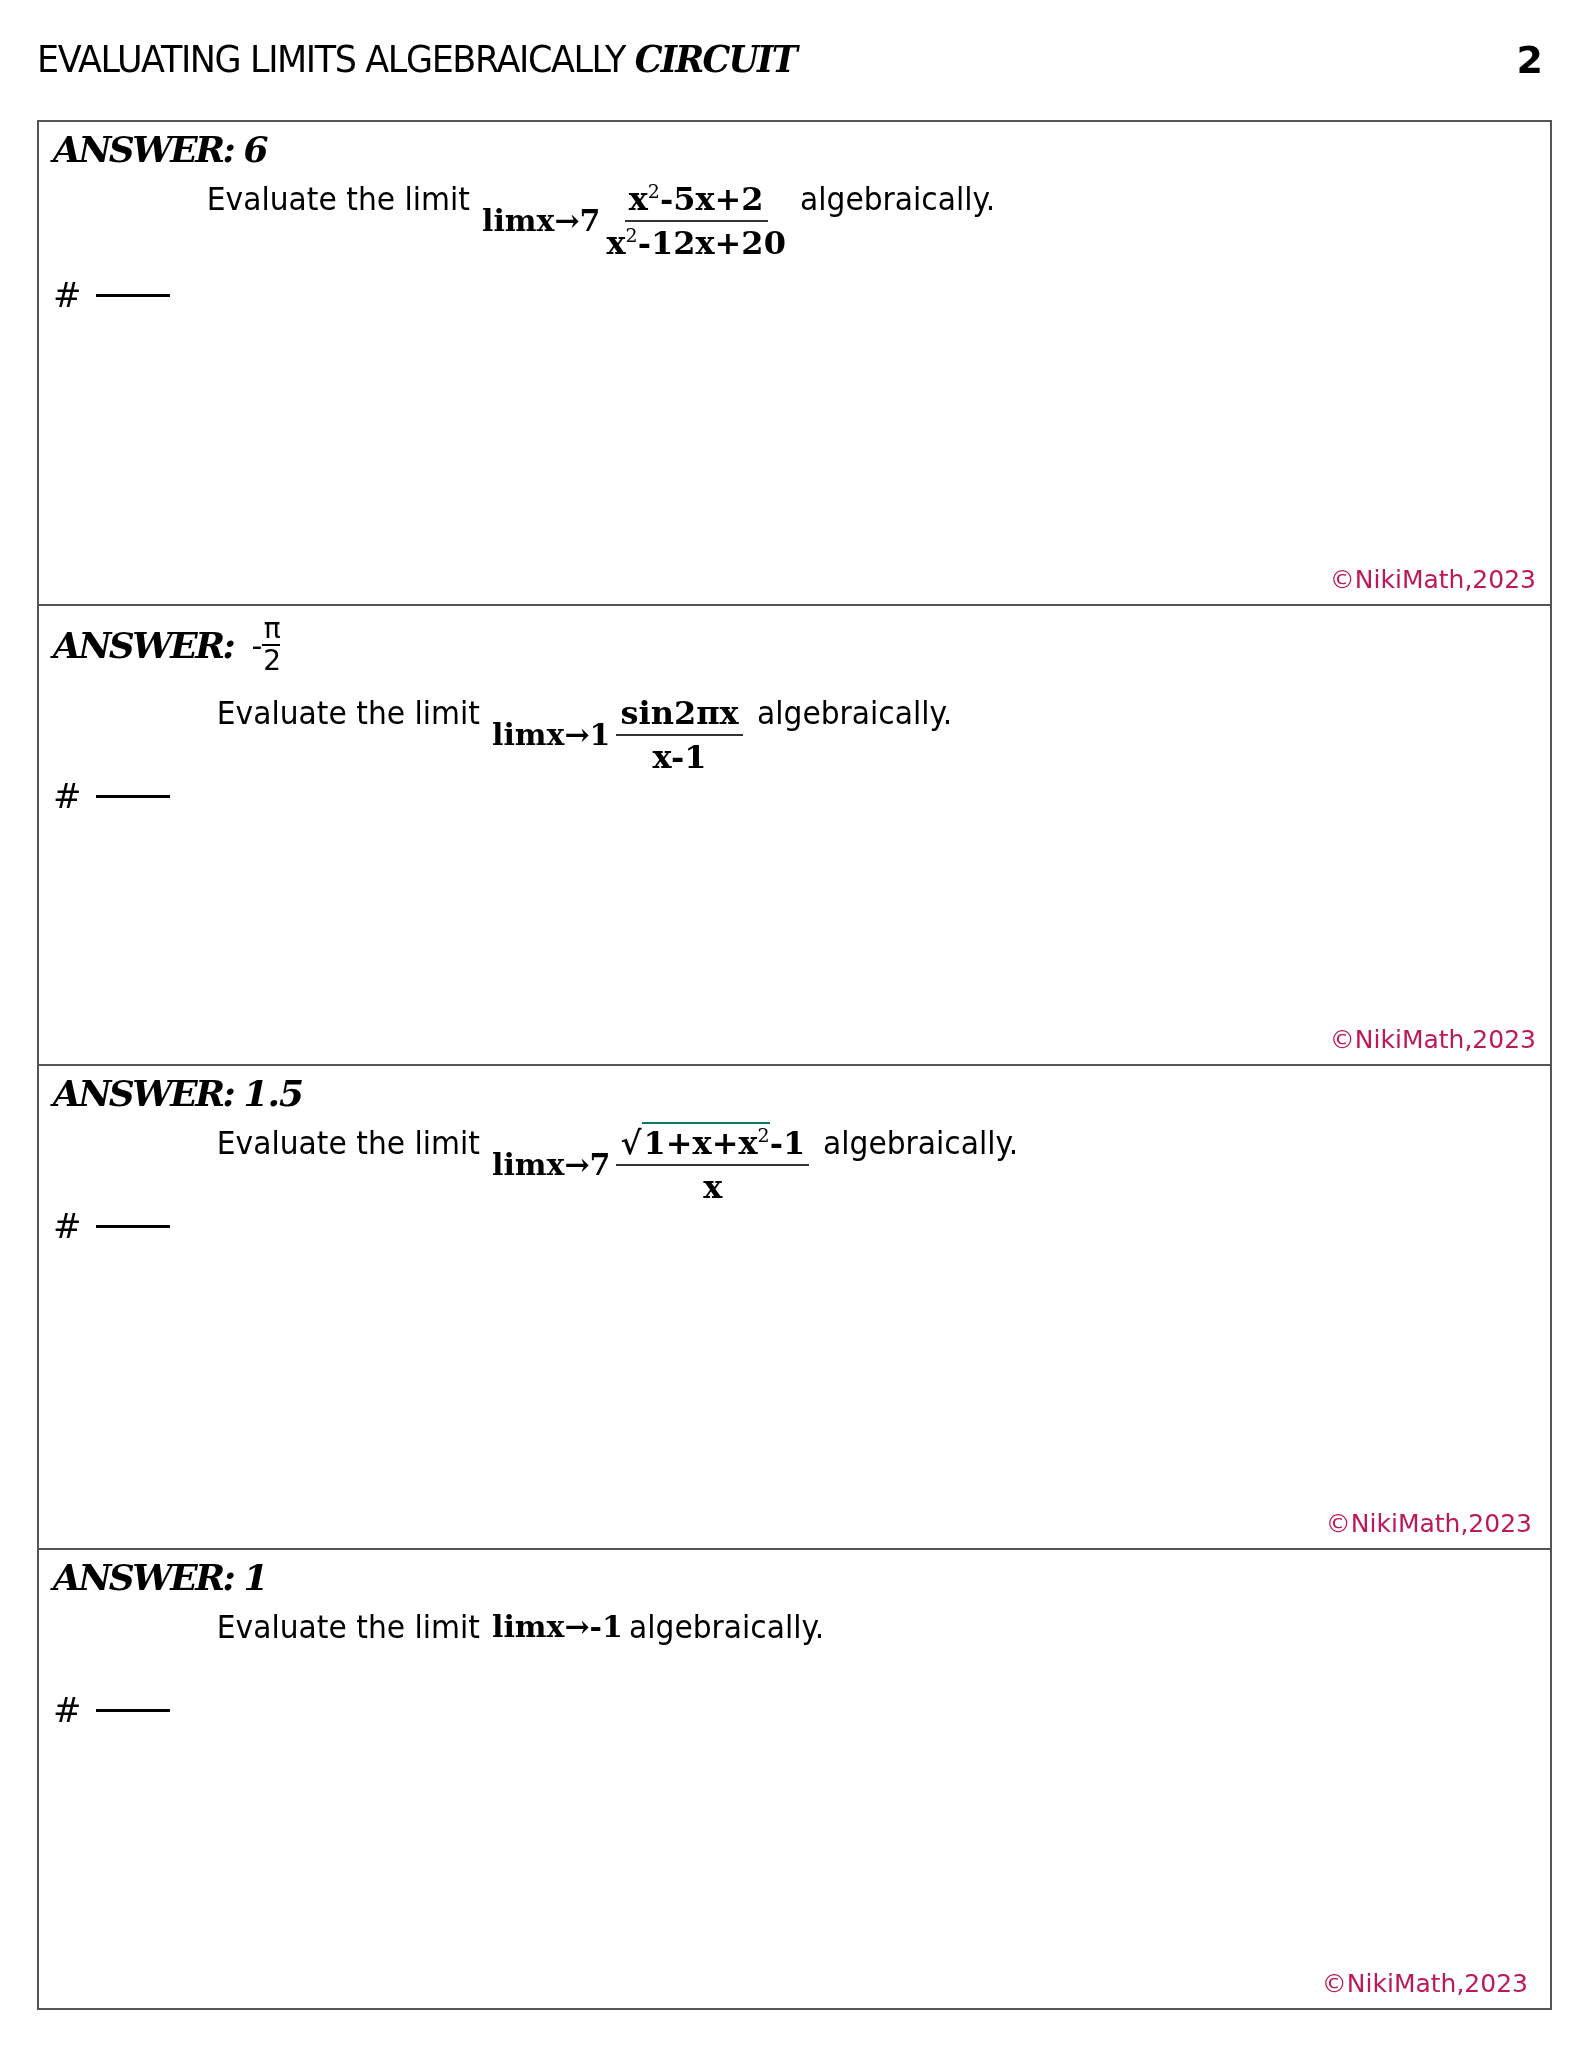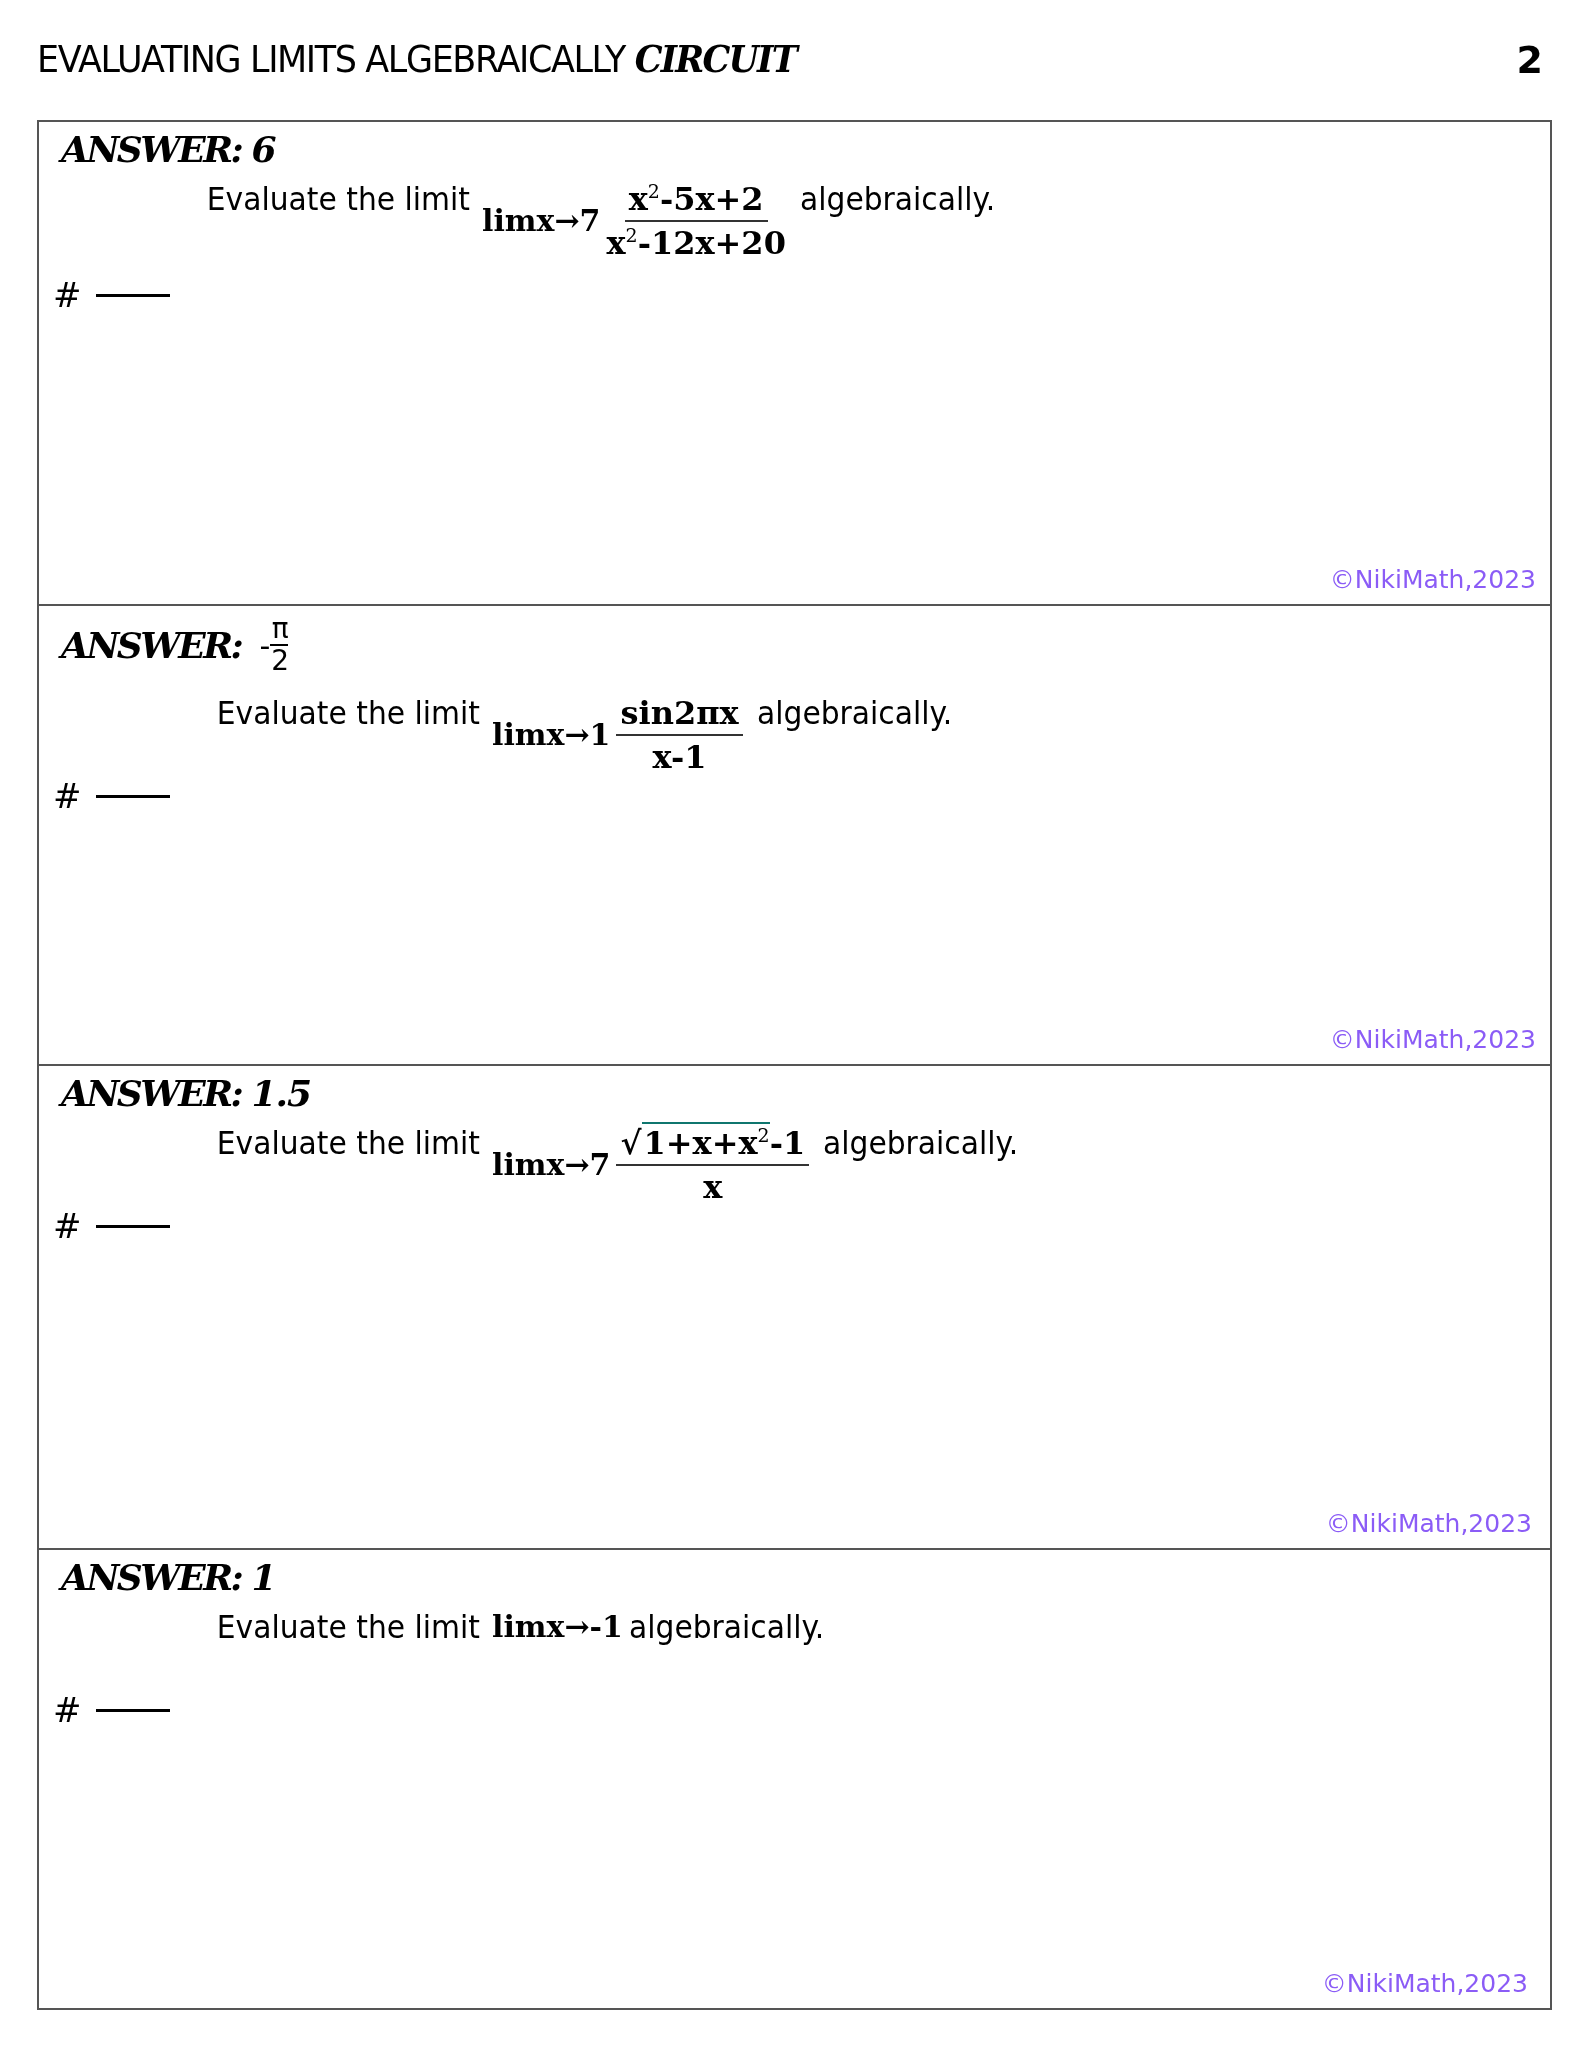--- a/index.html
+++ b/index.html
@@ -14,21 +14,21 @@
     position: absolute; right: 40px; top: 38px;
     font-family: "DejaVu Sans", sans-serif; font-size: 38px; font-weight: bold;
   }
   .sheet {
     position: absolute; left: 37px; top: 120px; width: 1511px; height: 1886px;
     border: 2px solid #555;
   }
   .card { position: absolute; left: 0; width: 1511px; border-bottom: 2px solid #555; }
   .card:last-child { border-bottom: none; }
   .answer {
-    position: absolute; left: 22px; top: 6px;
+    position: absolute; left: 14px; top: 6px;
     font-family: "DejaVu Serif", serif; font-style: italic; font-weight: bold;
     font-size: 36px; letter-spacing: -2.5px; white-space: nowrap;
     display: flex; align-items: center;
   }
   .answer .val { margin-left: 10px; letter-spacing: -1px; }
   .ans-frac { display: inline-flex; align-items: center; margin-left: 18px; font-style: normal; font-weight: normal; font-family: "DejaVu Sans", sans-serif; }
   .ans-frac .neg { font-size: 30px; margin-right: 2px; }
   .ans-frac .fr { display: inline-flex; flex-direction: column; align-items: center; font-size: 28px; line-height: 30px; }
   .ans-frac .fr .num { border-bottom: 2px solid #000; padding: 0 2px; }
   .question {
@@ -51,21 +51,21 @@
   .frac sup { font-size: 19px; font-weight: normal; vertical-align: 12px; line-height: 0; }
   .sqrt { border-top: 2px solid #0f766e; padding-left: 2px; }
   .q-after { transform: scaleX(0.93); transform-origin: left center; }
   .hash-line {
     position: absolute; left: 14px; display: flex; align-items: center;
     font-family: "DejaVu Sans", sans-serif; font-size: 34px;
   }
   .hash-line .line { width: 74px; height: 3px; background: #000; margin-left: 14px; }
   .copyright {
     position: absolute; right: 14px; bottom: 10px;
-    font-family: "DejaVu Sans", sans-serif; font-size: 25px; color: #8b5cf6;
+    font-family: "DejaVu Sans", sans-serif; font-size: 25px; color: #be185d;
   }
 </style>
 </head>
 <body>
 
 <div class="title">
   <span>EVALUATING LIMITS ALGEBRAICALLY</span>
   <span class="accent">CIRCUIT</span>
 </div>
 <div class="page-num">2</div>

